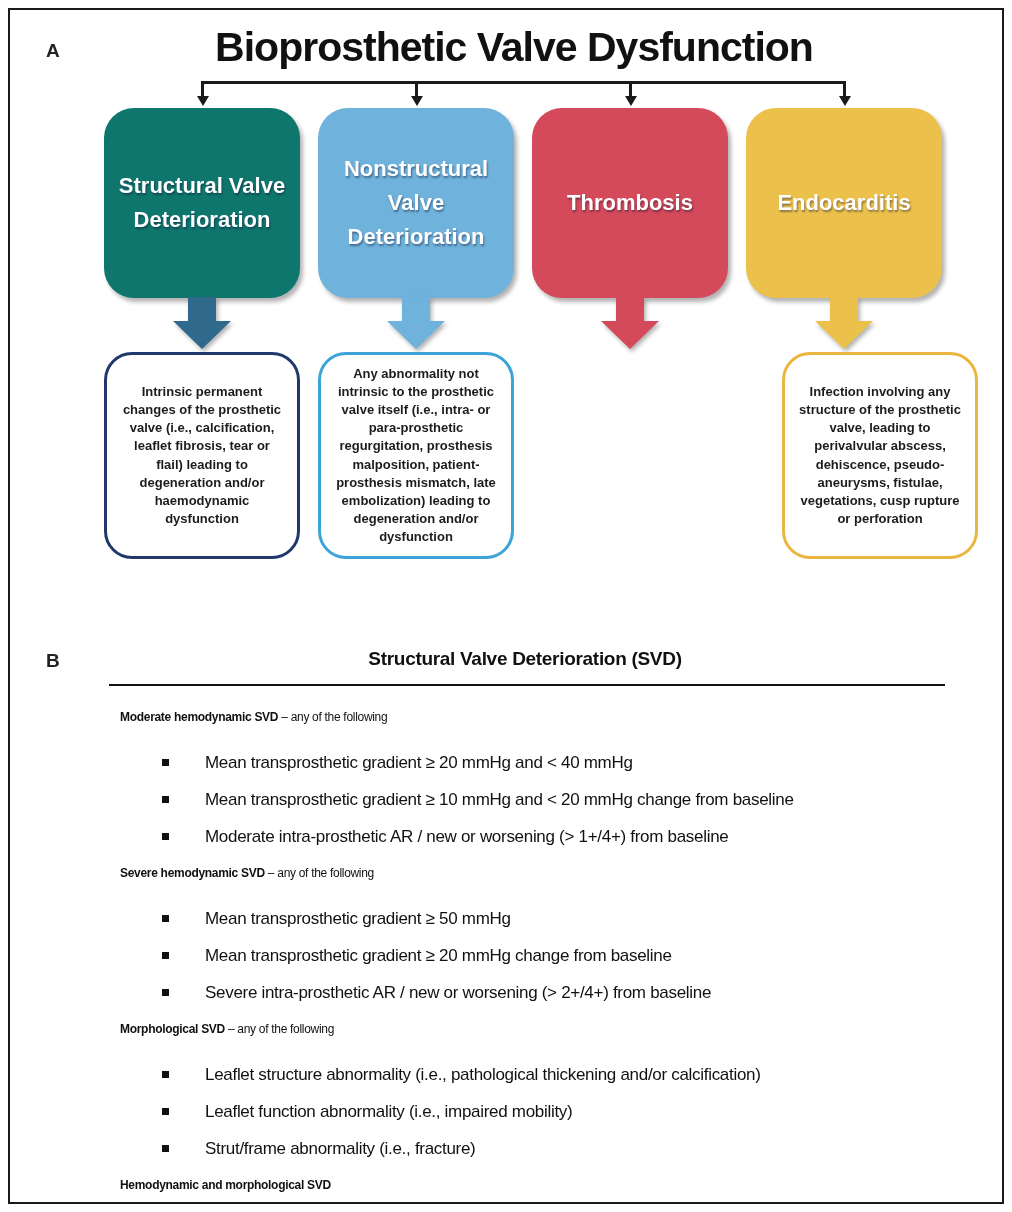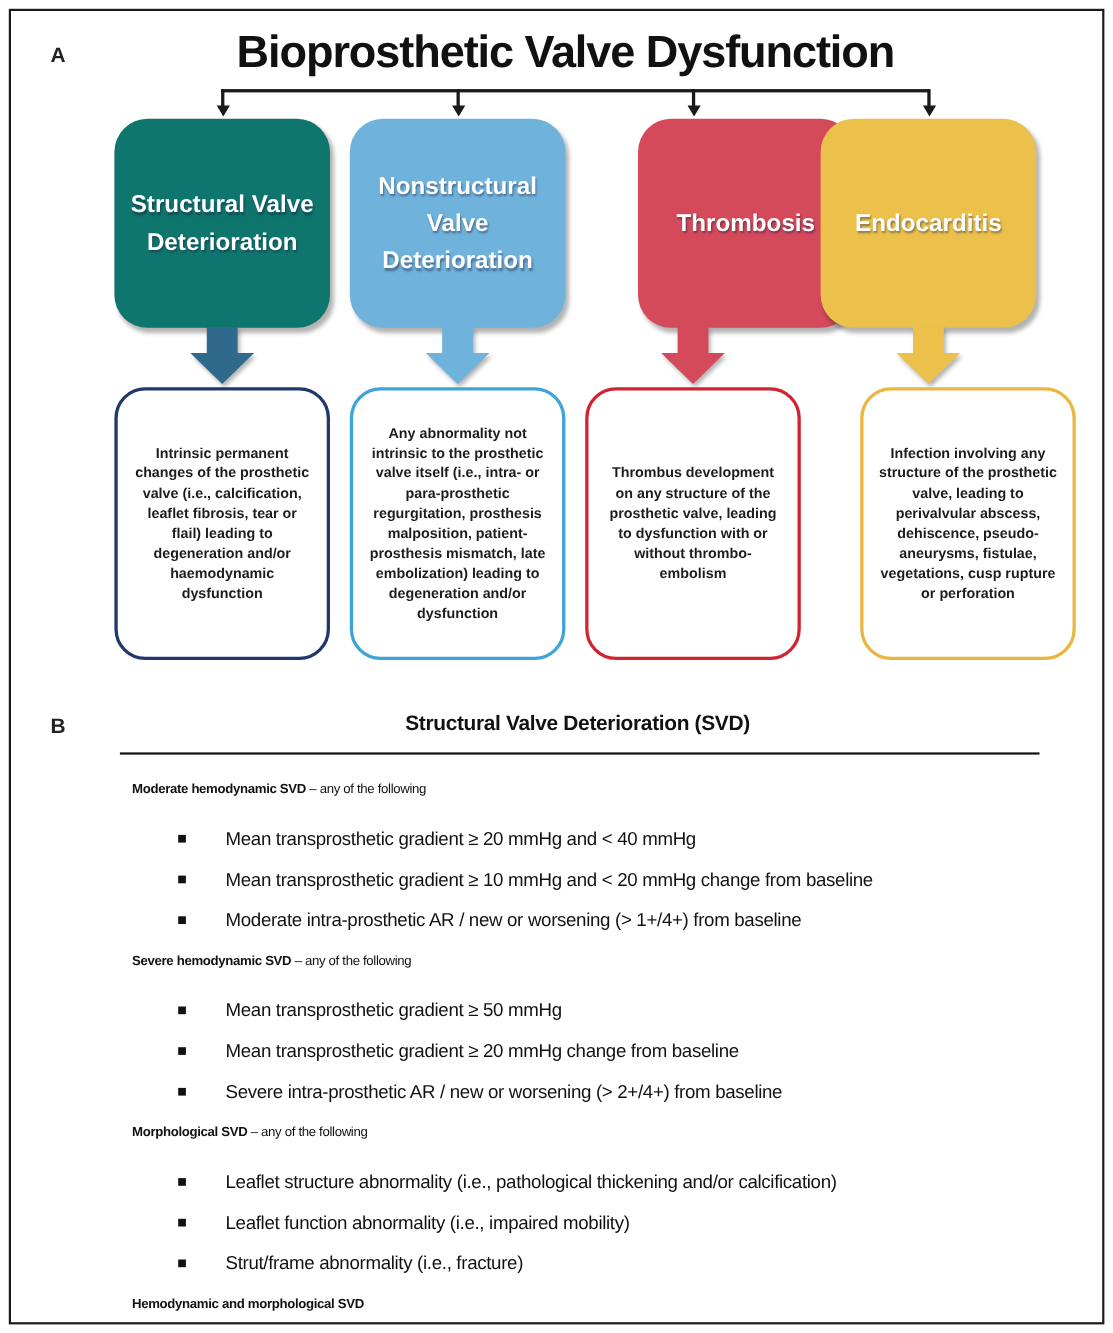--- a/index.html
+++ b/index.html
@@ -24,21 +24,21 @@
   
   .cat-box { position:absolute; top:108px; width:196px; height:190px; border-radius:30px;
     display:flex; align-items:center; justify-content:center; text-align:center;
     box-shadow:3px 4px 4px rgba(0,0,0,0.3); padding:10px; }
   .cat-box .lbl { color:#fff; font-size:22px; font-weight:700; line-height:1.55;
     text-shadow:1px 2px 2px rgba(20,20,50,0.45); }
 
   .down-arrow { position:absolute; top:297px; filter:drop-shadow(2px 3px 2px rgba(0,0,0,0.3)); }
 
   
-  .desc-box { position:absolute; top:352px; width:196px; height:248px; background:#fff;
+  .desc-box { position:absolute; top:352px; width:196px; height:207px; background:#fff;
     border:3px solid #000; border-radius:28px; display:flex; align-items:center; justify-content:center;
     text-align:center; padding:10px 13px; }
   .desc-box .txt { font-size:13px; font-weight:600; line-height:1.4; color:#1c1c1c; }
 
   .c0 { left:104px; } .c1 { left:318px; } .c2 { left:532px; } .c3 { left:746px;justify-content:center; }
 
   
   .panelB { position:absolute; left:120px; top:646px; width:810px; letter-spacing:-0.3px; }
   .pb-heading { font-size:19px; font-weight:700; line-height:26px; color:#111;text-align:center; }
   .pb-rule { margin-top:12px; margin-left:-11px; width:836px; border-bottom:2px solid #111; }
@@ -69,21 +69,21 @@
   <div class="vhead" style="left:625px"></div>
   <div class="vstub" style="left:843px"></div>
   <div class="vhead" style="left:839px"></div>
 
   <div class="cat-box c0" style="background-color: #0f766e;">
     <div class="lbl">Structural Valve Deterioration</div>
   </div>
   <div class="cat-box c1" style="background-color: rgb(111, 179, 220);">
     <div class="lbl">Nonstructural Valve Deterioration</div>
   </div>
-  <div class="cat-box c2" style="background-color: rgb(212, 74, 91); margin-left: 48px;">
+  <div class="cat-box c2" style="background-color: rgb(212, 74, 91);">
     <div class="lbl">Thrombosis</div>
   </div>
   <div class="cat-box c3" style="background-color: rgb(236, 193, 75);">
     <div class="lbl">Endocarditis</div>
   </div>
 
   <svg class="down-arrow" style="left:173px" width="58" height="52">
     <polygon points="15,0 43,0 43,24 58,24 29,52 0,24 15,24" fill="#2F6A8D"></polygon>
   </svg>
   <svg class="down-arrow" style="left:387px" width="58" height="52">
@@ -94,23 +94,20 @@
   </svg>
   <svg class="down-arrow" style="left:815px" width="58" height="52">
     <polygon points="15,0 43,0 43,24 58,24 29,52 0,24 15,24" fill="#ECC14B"></polygon>
   </svg>
 
   <div class="desc-box c0" style="border-color: rgb(32, 56, 107);">
     <div class="txt">Intrinsic permanent changes of the prosthetic valve (i.e., calcification, leaflet fibrosis, tear or flail) leading to degeneration and/or haemodynamic dysfunction</div>
   </div>
   <div class="desc-box c1" style="border-color: rgb(61, 163, 216);">
     <div class="txt">Any abnormality not intrinsic to the prosthetic valve itself (i.e., intra- or para-prosthetic regurgitation, prosthesis malposition, patient-prosthesis mismatch, late embolization) leading to degeneration and/or dysfunction</div>
-  </div>
-  <div class="desc-box c2" style="border-color: rgb(208, 37, 49);">
-    <div class="txt">Thrombus development on any structure of the prosthetic valve, leading to dysfunction with or without thrombo-embolism</div>
   </div>
   <div class="desc-box c3" style="border-color: rgb(235, 182, 64); margin-left: 36px;">
     <div class="txt">Infection involving any structure of the prosthetic valve, leading to perivalvular abscess, dehiscence, pseudo-aneurysms, fistulae, vegetations, cusp rupture or perforation</div>
   </div>
 
   <div class="panel-label" id="labelB">B</div>
 
   <div class="panelB">
     <div class="pb-heading">Structural Valve Deterioration (SVD)</div>
     <div class="pb-rule"></div>

